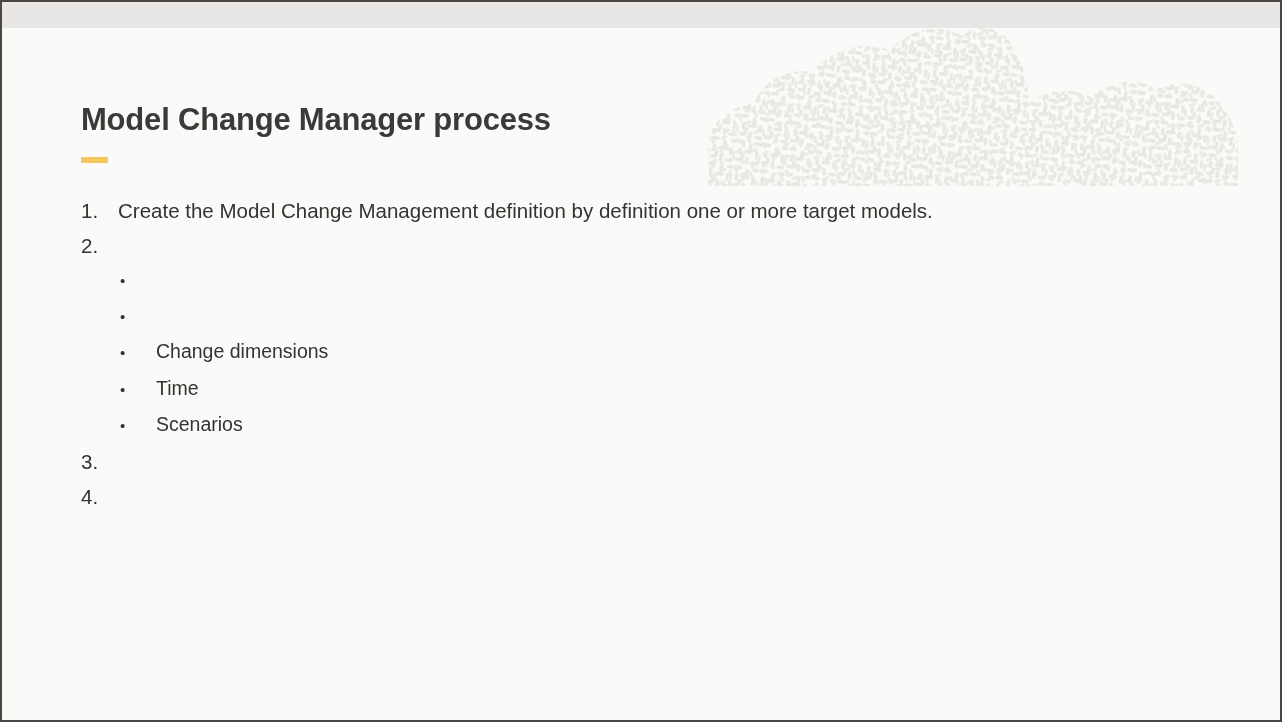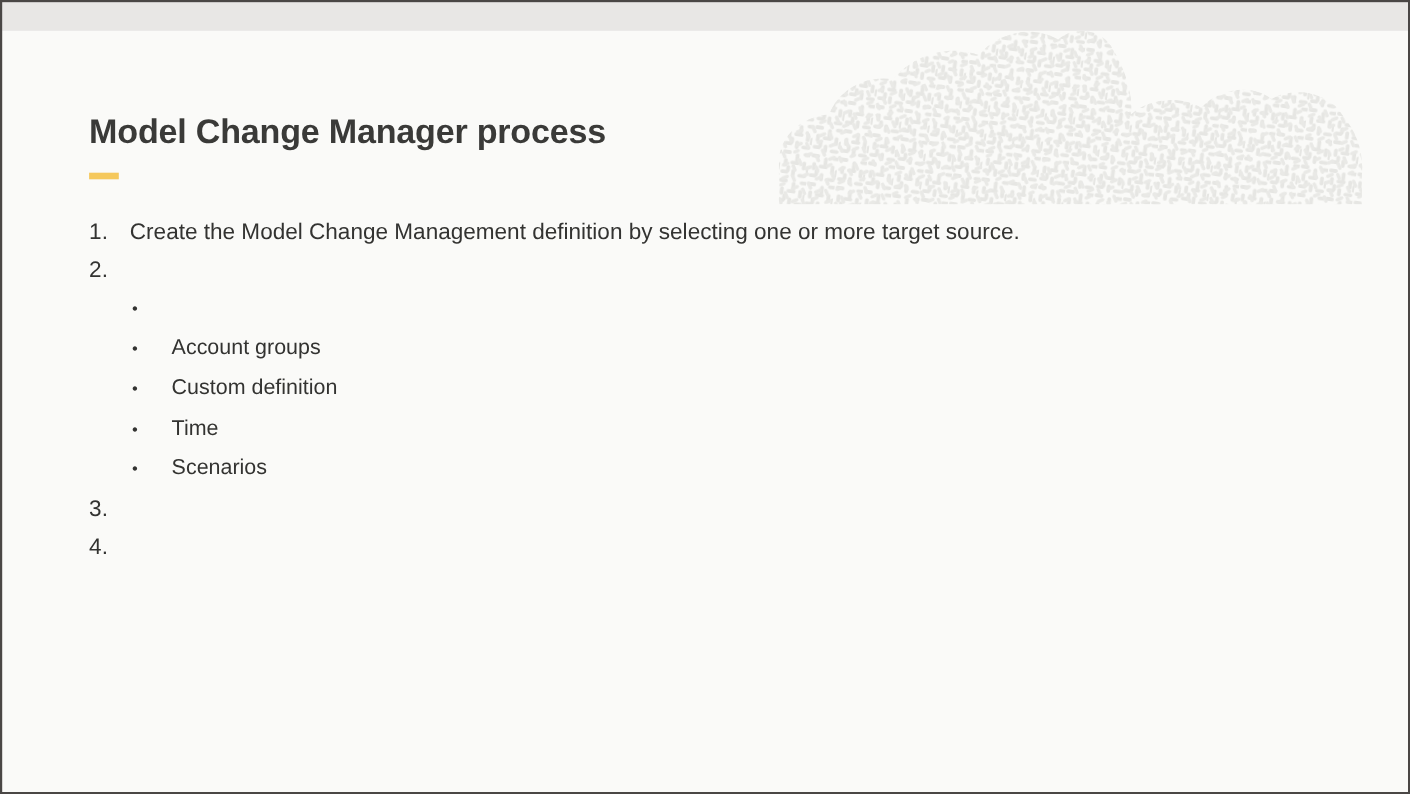--- a/index.html
+++ b/index.html
@@ -198,38 +198,37 @@
   <div id="slide-body">
 
     <h1 id="page-title">Model Change Manager process</h1>
 
     <div id="title-accent-bar"></div>
 
     <div id="content-list">
 
       <div class="numbered-item">
         <span class="item-marker">1.</span>
-        <span class="item-text">Create the Model Change Management definition by selecting one or more target source.</span>
+        <span class="item-text">Create the Model Change Management definition by definition one or more target models.</span>
       </div>
 
       <div class="numbered-item">
         <span class="item-marker">2.</span>
       </div>
 
       <div class="sub-list">
         <div class="bullet-item">
           <span class="bullet-marker">•</span>
         </div>
         <div class="bullet-item">
           <span class="bullet-marker">•</span>
-          <span class="bullet-text">Account groups</span>
-        </div>
-        <div class="bullet-item">
-          <span class="bullet-marker">•</span>
-          <span class="bullet-text">Custom definition</span>
+        </div>
+        <div class="bullet-item">
+          <span class="bullet-marker">•</span>
+          <span class="bullet-text">Change dimensions</span>
         </div>
         <div class="bullet-item">
           <span class="bullet-marker">•</span>
           <span class="bullet-text">Time</span>
         </div>
         <div class="bullet-item">
           <span class="bullet-marker">•</span>
           <span class="bullet-text">Scenarios</span>
         </div>
       </div>

